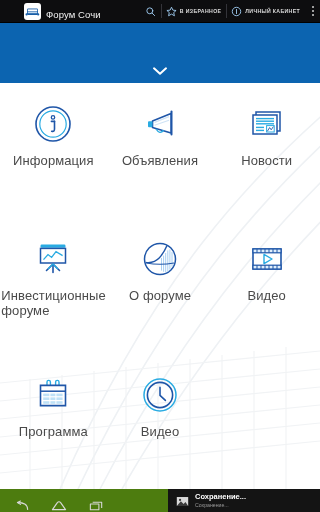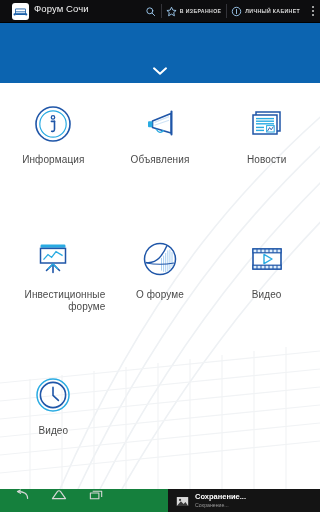--- a/index.html
+++ b/index.html
@@ -11,21 +11,21 @@
   }
   .phone { position:relative; width:320px; height:512px; overflow:hidden; background:#fff; }
 
   
   .actionbar {
     position:absolute; top:0; left:0; width:320px; height:23px;
     background:#0d0d0f;
     display:flex; align-items:center;
     border-bottom:1px solid #000;
   }
-  .ab-left { display:flex; align-items:flex-start; padding-left:12px; flex:1 1 auto; min-width:0; }
+  .ab-left { display:flex; align-items:flex-end; padding-left:24px; flex:1 1 auto; min-width:0; }
   .app-icon {
     width:17px; height:17px; border-radius:3px; background:#fff;
     display:flex; align-items:center; justify-content:center;
     margin-right:5px; flex:0 0 auto; overflow:hidden;
   }
   .ab-title {
     color:#f3f3f3; font-size:9.5px; letter-spacing:.1px; white-space:nowrap;
     overflow:hidden; text-overflow:ellipsis;
   }
   .ab-right { display:flex; align-items:center; height:100%; }
@@ -62,28 +62,28 @@
     grid-template-columns:repeat(3,1fr);
     grid-template-rows:repeat(3,1fr);
   }
   .tile {
     display:flex; flex-direction:column; align-items:center; justify-content:flex-start;
     padding-top:18px;
   }
   .tile .glyph { width:46px; height:46px; display:flex; align-items:center; justify-content:center; }
   .tile .glyph svg { display:block; }
   .tile .cap {
-    margin-top:7px; font-size:10px; color:#4a4a4a; text-align:right;
+    margin-top:7px; font-size:13px; color:#4a4a4a; text-align:left;
     letter-spacing:.1px; line-height:1.15; max-width:104px;
   }
 
   
   .sysbar {
     position:absolute; bottom:0; left:0; width:320px; height:23px;
-    background:#15803d; display:flex; align-items:flex-start;
+    background:#4d7c0f; display:flex; align-items:flex-end;
   }
   .navbtns { display:flex; align-items:center; gap:22px; padding-left:14px; }
   .navbtns svg { display:block; }
   .notif {
     margin-left:auto; height:23px; background:#141414;
     display:flex; align-items:center; gap:6px; padding:0 8px 0 8px;
     min-width:152px;
   }
   .notif-ic { width:13px; height:13px; flex:0 0 auto; }
   .notif-txt { display:flex; flex-direction:column; justify-content:center; line-height:1; }
@@ -274,20 +274,42 @@
             <line x1="27" y1="27.2" x2="27" y2="31"></line>
               <line x1="31" y1="27.2" x2="31" y2="31"></line>
           </g>
           <path d="M18 16.4 L26 21 L18 25.6 Z" stroke="#29abe2" stroke-width="1.4" fill="none" stroke-linejoin="round"></path>
         </svg>
       </span>
       <span class="cap">Видео</span>
     </div>
 
 
+    <div class="tile">
+      <span class="glyph">
+        <svg width="42" height="42" viewBox="0 0 42 42" fill="none">
+          <rect x="15" y="6.4" width="3.4" height="7.6" rx="1.6" stroke="#29abe2" stroke-width="1.4" fill="#fff"></rect>
+          <rect x="23.6" y="6.4" width="3.4" height="7.6" rx="1.6" stroke="#29abe2" stroke-width="1.4" fill="#fff"></rect>
+          <path d="M8.5 11.4 h25 v20.2 h-25 z" stroke="#1f56a8" stroke-width="1.6" fill="#fff"></path>
+          <path d="M8.5 17.2 h25" stroke="#1f56a8" stroke-width="1.5"></path>
+          <g fill="#bfe1f7">
+            <rect x="11.2" y="19.6" width="6.2" height="2.6"></rect>
+            <rect x="18.4" y="19.6" width="5" height="2.6"></rect>
+            <rect x="24.4" y="19.6" width="6.2" height="2.6"></rect>
+            <rect x="11.2" y="23.4" width="6.2" height="2.6"></rect>
+            <rect x="18.4" y="23.4" width="5" height="2.6"></rect>
+            <rect x="24.4" y="23.4" width="6.2" height="2.6"></rect>
+            <rect x="11.2" y="27.2" width="6.2" height="2.6"></rect>
+            <rect x="18.4" y="27.2" width="5" height="2.6"></rect>
+            <rect x="24.4" y="27.2" width="6.2" height="2.6"></rect>
+          </g>
+        </svg>
+      </span>
+      <span class="cap">Программа</span>
+    </div>
 
     <div class="tile">
       <span class="glyph">
         <svg width="40" height="40" viewBox="0 0 40 40" fill="none">
           <circle cx="20" cy="20" r="16" stroke="#29abe2" stroke-width="1.5"></circle>
           <circle cx="20" cy="20" r="12.6" stroke="#1f56a8" stroke-width="1.6"></circle>
           <path d="M20 12.4 L20 20.4 L25.4 25.4" stroke="#1f56a8" stroke-width="1.6" stroke-linecap="round" stroke-linejoin="round" fill="none"></path>
         </svg>
       </span>
       <span class="cap">Видео</span>

